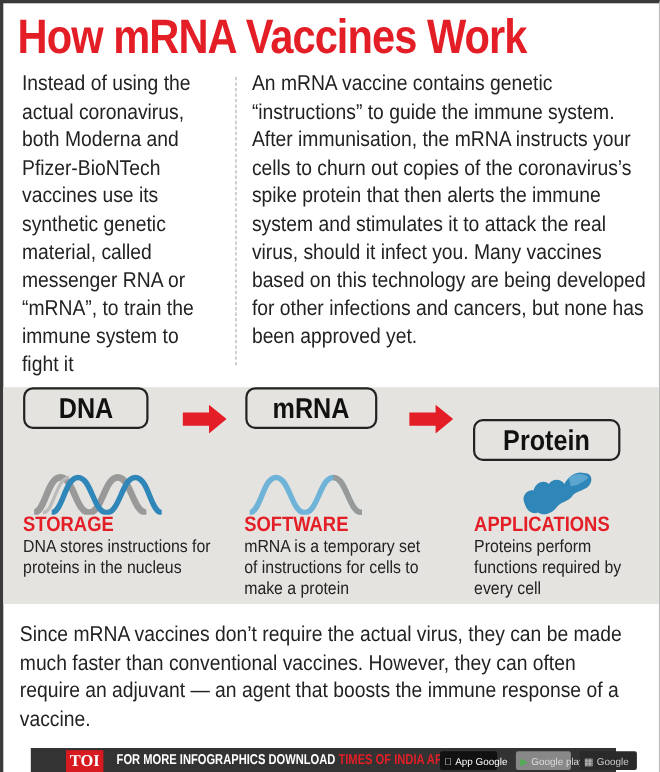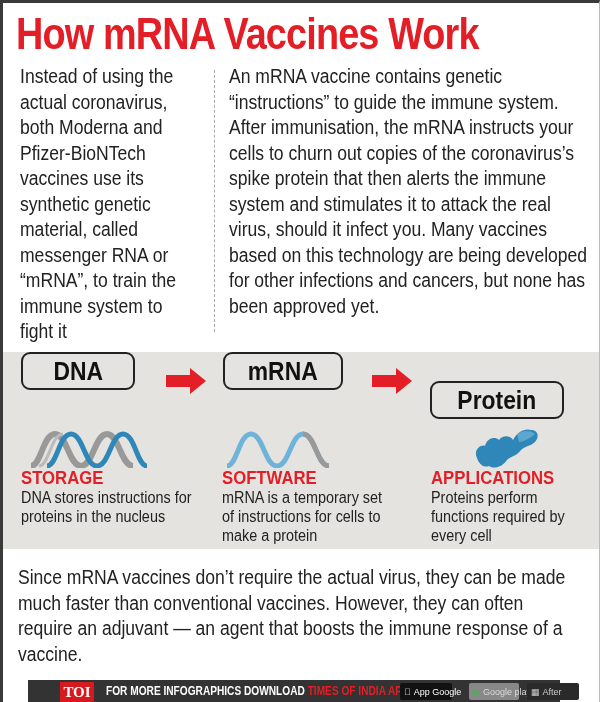--- a/index.html
+++ b/index.html
@@ -99,15 +99,15 @@
   <div class="badge badge-apple">
     <span></span>
     <span>App Google</span>
   </div>
   <div class="badge badge-gplay">
     <span style="color:#4caf50;">▶</span>
     <span>Google play</span>
   </div>
   <div class="badge badge-win">
     <span>▦</span>
-    <span>After</span>
+    <span>Google</span>
   </div>
 </div>
 
 </body></html>

